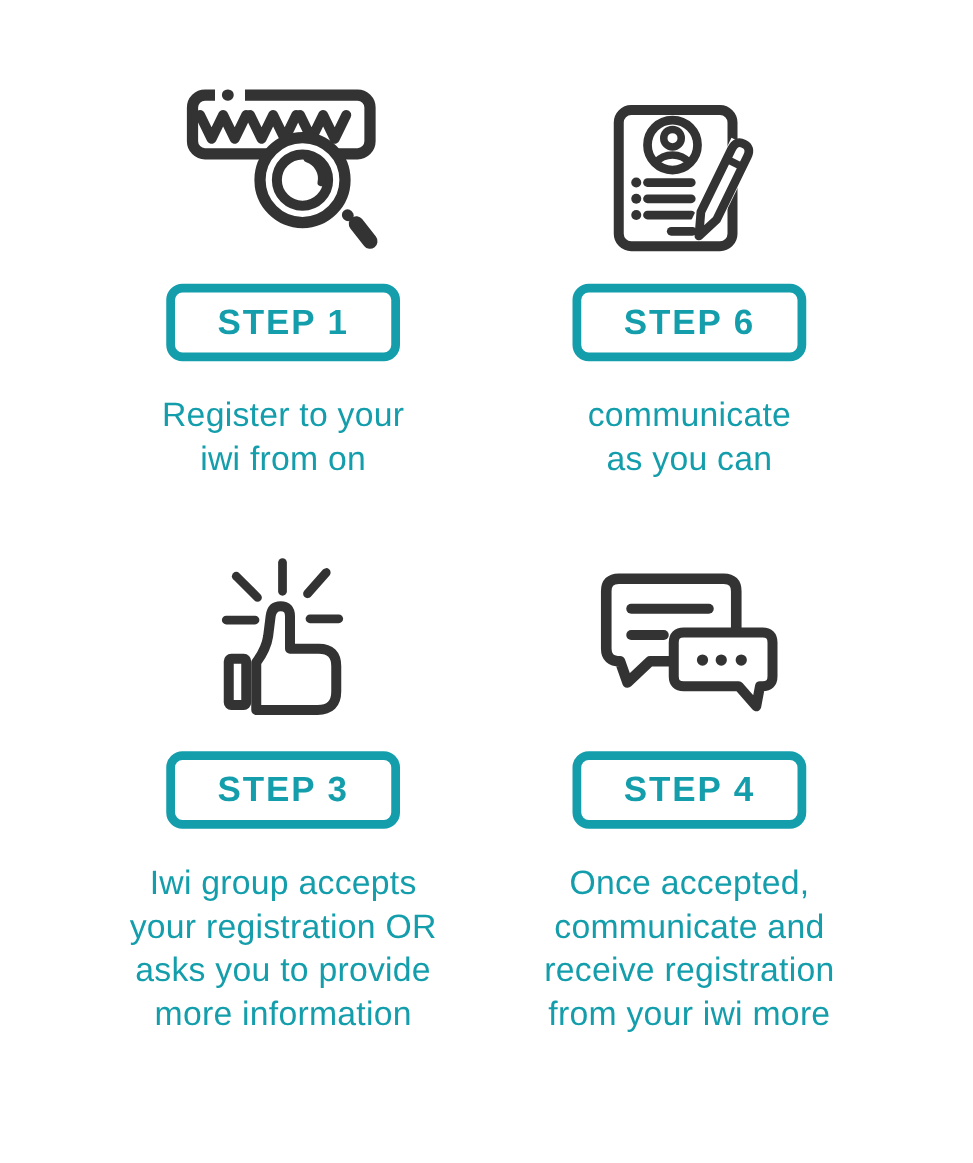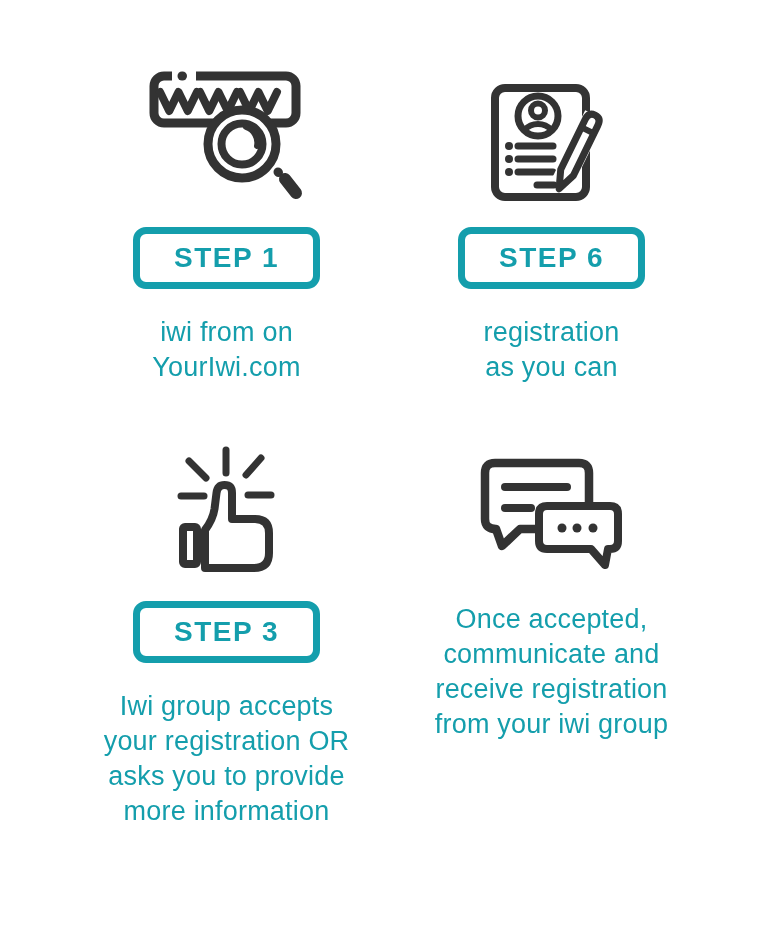--- a/index.html
+++ b/index.html
@@ -72,22 +72,22 @@
           <circle class="s" cx="97" cy="82" r="20.5" stroke-width="8"></circle>
           <path class="s" d="M101,65 a16.5,16.5 0 0 1 11,19" stroke-width="6"></path>
           <line class="s" x1="133" y1="110" x2="133.5" y2="110.5" stroke-width="9"></line>
           <line class="s" x1="140" y1="117" x2="151" y2="131" stroke-width="12"></line>
         </svg>
       </div>
       <div class="badge">
         <span>STEP 1</span>
       </div>
       <div class="caption">
+        <div>Register to your</div>
         <div>iwi from on</div>
-        <div>YourIwi.com</div>
       </div>
     </section>
 
     <section class="step">
       <div class="icon-box">
         <svg width="130" height="122" viewBox="0 0 130 122" aria-hidden="true">
           <rect class="s" x="8" y="8" width="91" height="109" rx="10" stroke-width="8"></rect>
           <circle class="s" cx="51" cy="36" r="20" stroke-width="7"></circle>
           <circle class="s" cx="51" cy="30.5" r="7" stroke-width="6"></circle>
           <path class="s" d="M37.5,50 A18,18 0 0 1 64.5,50" stroke-width="6"></path>
@@ -103,21 +103,21 @@
             <path class="sf" d="M0,2 L-7,-16 L-7,-72 Q-7,-80 0,-80 Q7,-80 7,-72 L7,-16 Z" stroke-width="7"></path>
             <line class="s" x1="-7" y1="-63" x2="7" y2="-63" stroke-width="6"></line>
             <path class="f" d="M0,2 L-3.5,-7 L3.5,-7 Z"></path>
           </g>
         </svg>
       </div>
       <div class="badge">
         <span>STEP 6</span>
       </div>
       <div class="caption">
-        <div>registration</div>
+        <div>communicate</div>
         <div>as you can</div>
       </div>
     </section>
 
     <section class="step">
       <div class="icon-box">
         <svg width="105" height="131" viewBox="0 0 105 131" aria-hidden="true">
           <line class="s" x1="52" y1="5" x2="52" y2="28" stroke-width="7"></line>
           <line class="s" x1="15" y1="16" x2="32" y2="33" stroke-width="7"></line>
           <line class="s" x1="87" y1="13" x2="72" y2="30" stroke-width="7"></line>
@@ -143,22 +143,25 @@
         <svg width="145" height="113" viewBox="0 0 145 113" aria-hidden="true">
           <path class="sf" stroke-width="8.5" d="M23,89 L17,72 Q6,72 6,62 L6,16 Q6,6 16,6 L100,6 Q110,6 110,16 L110,62 Q110,72 100,72 L41,72 Z"></path>
           <path class="s" d="M26,30 H88" stroke-width="8"></path>
           <path class="s" d="M26,51 H52" stroke-width="8"></path>
           <path class="sf" stroke-width="8" d="M68,49 H131 Q139,49 139,57 V84 Q139,92 131,92 H129 L126,108 L112,92 H68 Q60,92 60,84 V57 Q60,49 68,49 Z"></path>
           <circle class="f" cx="83" cy="71" r="4.5"></circle>
           <circle class="f" cx="98" cy="71" r="4.5"></circle>
           <circle class="f" cx="114" cy="71" r="4.5"></circle>
         </svg>
       </div>
+      <div class="badge">
+        <span>STEP 4</span>
+      </div>
       <div class="caption">
         <div>Once accepted,</div>
         <div>communicate and</div>
         <div>receive registration</div>
-        <div>from your iwi group</div>
+        <div>from your iwi more</div>
       </div>
     </section>
 
   </div>
 </div>
 
 </body></html>

